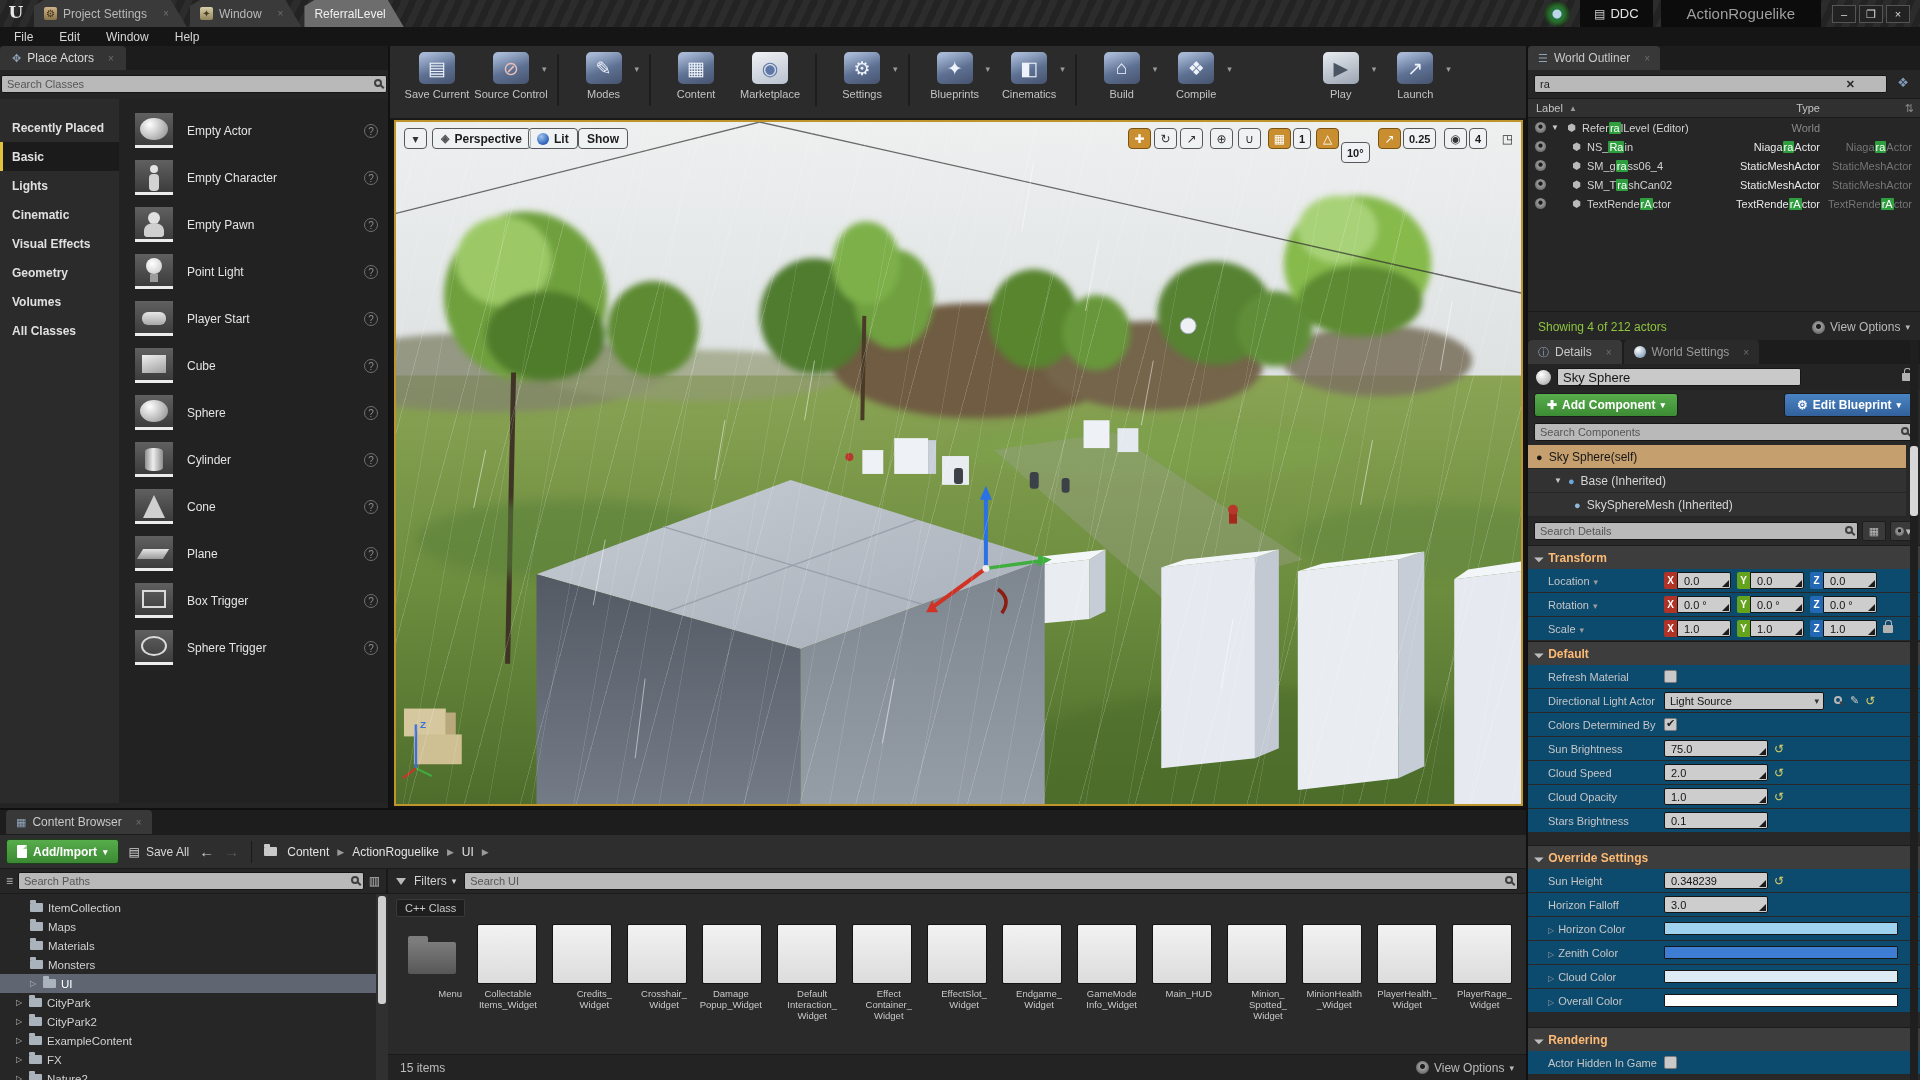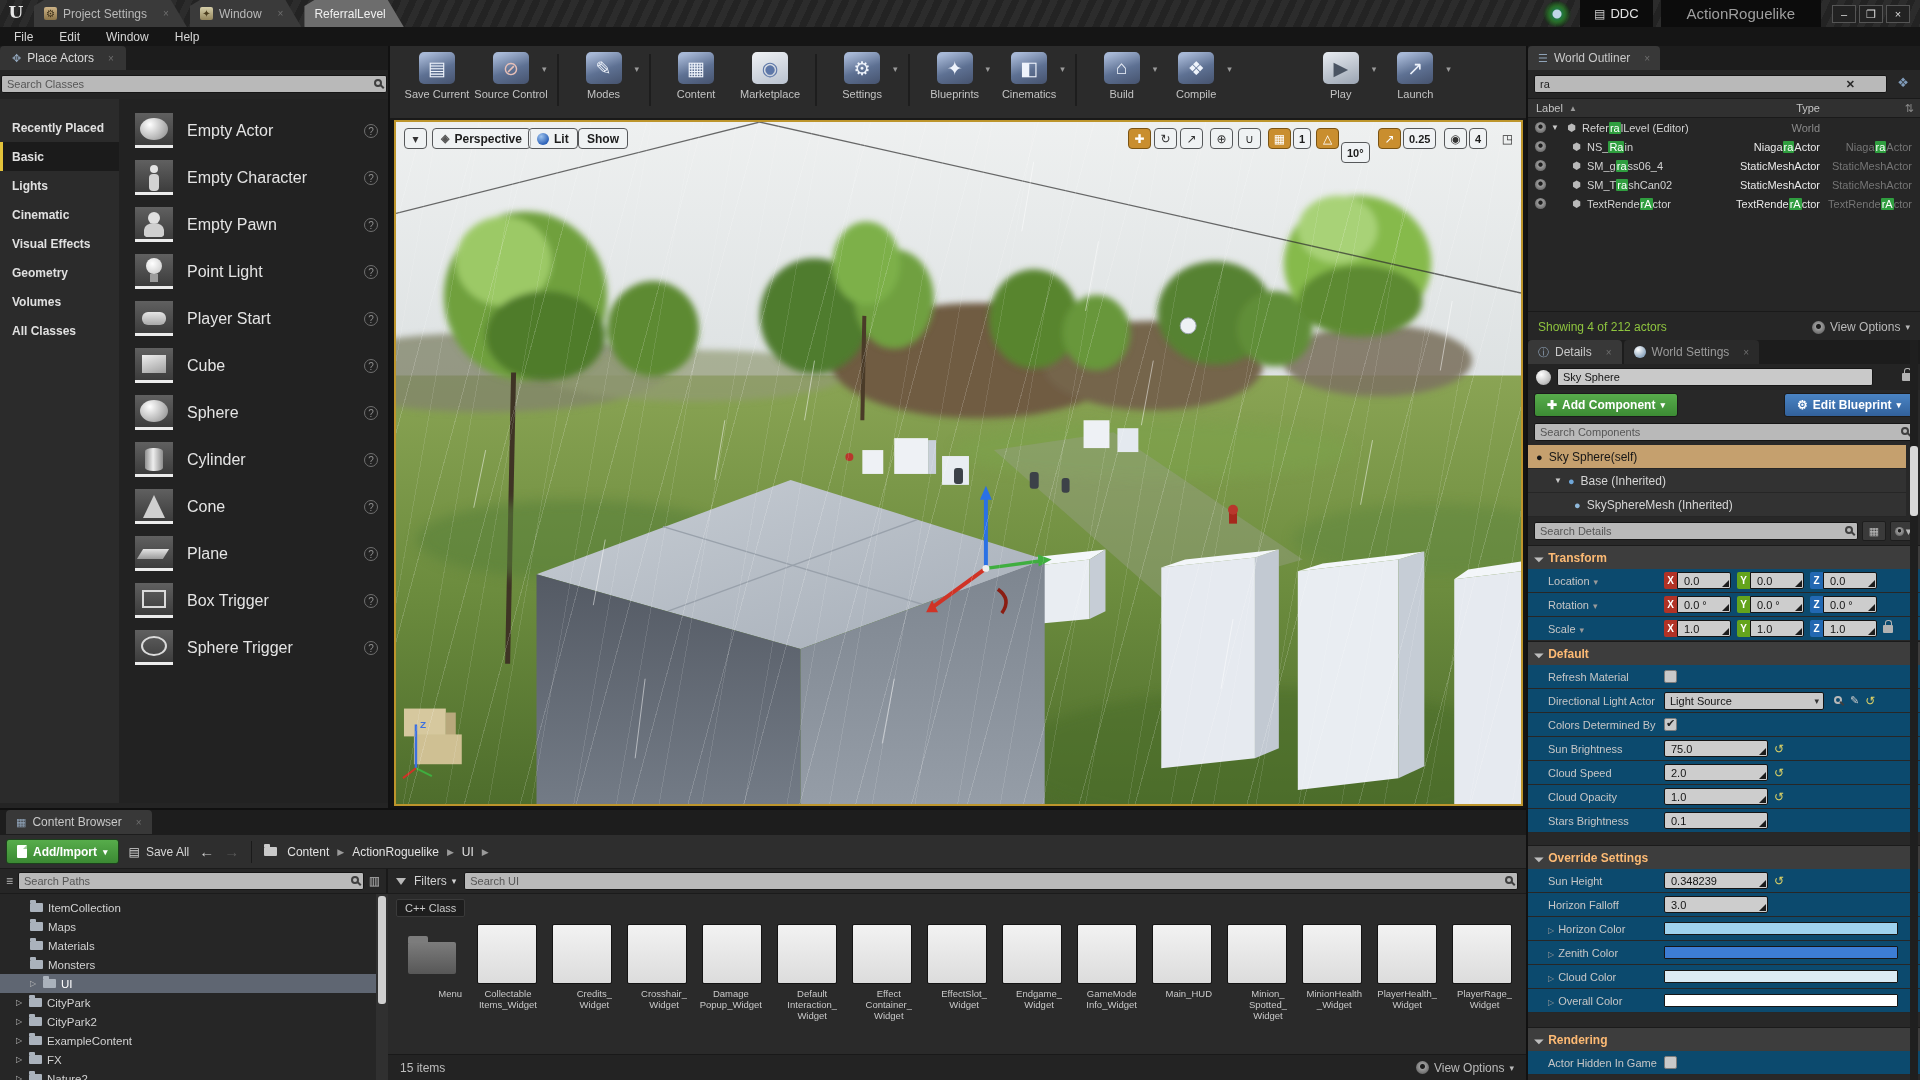--- a/index.html
+++ b/index.html
@@ -76,21 +76,21 @@
   .th.ic-pawn::after{content:"";position:absolute;left:9px;top:16px;width:20px;height:14px;border-radius:50% 50% 20% 20%;background:#cfcfcf}
   .th.ic-bulb::before{left:11px;top:4px;width:16px;height:16px;border-radius:50%;background:radial-gradient(circle at 40% 35%,#fff,#d6d6d6 70%,#ababab)}
   .th.ic-bulb::after{content:"";position:absolute;left:15px;top:20px;width:8px;height:8px;background:#9c9c9c}
   .th.ic-gamepad::before{left:7px;top:11px;width:24px;height:13px;border-radius:6px;background:linear-gradient(#e6e6e6,#a8a8a8)}
   .th.ic-cube::before{inset:7px;background:linear-gradient(160deg,#efefef,#9f9f9f)}
   .th.ic-cylinder::before{left:10px;top:6px;width:18px;height:23px;border-radius:45%/14%;background:linear-gradient(90deg,#909090,#eee 45%,#8d8d8d)}
   .th.ic-cone::before{left:8px;top:6px;border-left:11px solid transparent;border-right:11px solid transparent;border-bottom:23px solid #cfcfcf}
   .th.ic-plane::before{left:5px;top:13px;width:26px;height:10px;background:linear-gradient(#e4e4e4,#9a9a9a);transform:skewX(-32deg)}
   .th.ic-boxwire::before{inset:7px;border:2px solid #dadada}
   .th.ic-spherewire::before{inset:6px;border:2px solid #dadada;border-radius:50%}
-  .pitem .plabel{flex:1;color:#e4e4e4;font-size:16px}
+  .pitem .plabel{flex:1;color:#e4e4e4;font-size:12px}
   .qmark{width:14px;height:14px;border:1px solid #6f6f6f;border-radius:50%;color:#8f8f8f;
     font-size:10px;line-height:13px;text-align:center;flex:none}
 
   
   #toolbar{left:390px;top:46px;width:1136px;height:74px;background:#2b2b2b;border-bottom:2px solid #191919;
     display:flex;align-items:flex-start;padding:6px 0 0 10px}
   .tbwrap{display:flex;align-items:flex-start}
   .tbbtn{display:flex;flex-direction:column;align-items:center;width:74px;cursor:pointer}
   .ti{width:36px;height:32px;border-radius:5px;position:relative;font-size:19px;color:#eef3fb;
     background:linear-gradient(160deg,#a7b8d6 10%,#5e7193 55%,#46536e);display:flex;align-items:center;justify-content:center}
@@ -151,22 +151,22 @@
   .orow .t1.dim{color:#8a8a8a}
   .orow .t2{position:absolute;right:8px;color:#757575}
   #outstatus{position:absolute;left:0;bottom:6px;width:100%;border-top:1px solid #1a1a1a;padding:8px 10px 0 10px;
     display:flex;justify-content:space-between;align-items:center}
   #outstatus .green{color:#8fc53f;font-size:12px}
   .viewopts{display:flex;align-items:center;gap:5px;color:#b9b9b9;font-size:12px;cursor:pointer}
 
   #details{left:1526px;top:340px;width:394px;height:740px;background:#282828;border-left:2px solid #111;overflow:hidden}
   #namerow{height:26px;display:flex;align-items:center;gap:6px;padding:0 8px;background:#242424}
   .ballicon{width:15px;height:15px;border-radius:50%;background:radial-gradient(circle at 35% 30%,#fff,#c6c6c6 60%,#8f8f8f);flex:none}
-  #namebox{width:316px;height:18px;background:#c9c9c9;border:1px solid #161616;border-radius:2px;
-    color:#151515;font-size:11px;padding:0 5px;display:flex;align-items:center}
+  #namebox{width:244px;height:18px;background:#c9c9c9;border:1px solid #161616;border-radius:2px;
+    color:#151515;font-size:13px;padding:0 5px;display:flex;align-items:center}
   #namerow .lock{margin-left:auto}
   #btnrow{height:30px;display:flex;align-items:center;gap:8px;padding:0 6px}
   .bigbtn{height:24px;border-radius:3px;display:flex;align-items:center;gap:5px;padding:0 12px;
     font:bold 12px "Liberation Sans",sans-serif;color:#fff;cursor:pointer;border:1px solid #1b1b1b}
   #addcomp{background:linear-gradient(#58ad4c,#3c8c34)}
   #editbp{background:linear-gradient(#4a84c4,#32619b);margin-left:auto}
   .srow{position:relative;margin:3px 6px;height:19px}
   .srow .mag{right:5px;top:4px}
   .comp{height:24px;display:flex;align-items:center;gap:6px;padding:0 8px;background:#323232;border-bottom:1px solid #262626;
     color:#d6d6d6;font-size:12px;cursor:pointer;margin-right:14px}

